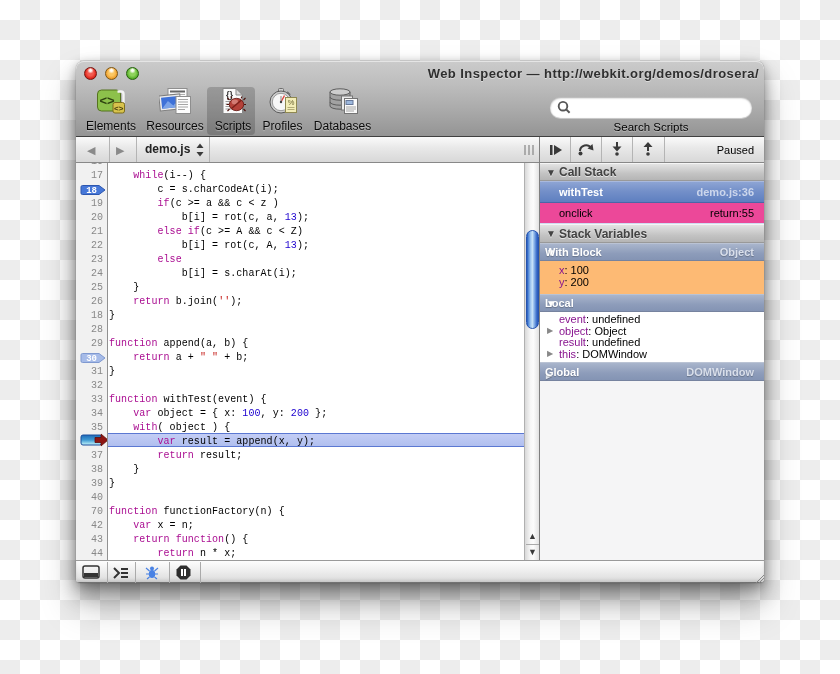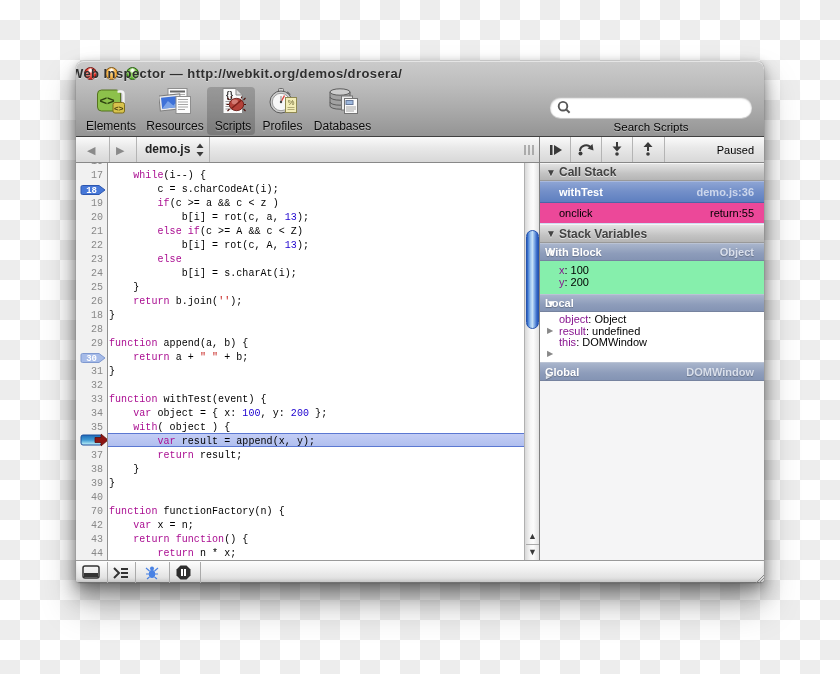--- a/index.html
+++ b/index.html
@@ -24,21 +24,21 @@
   background:linear-gradient(#cbcbcb 0, #bdbdbd 24px, #a9a9a9 50px, #949494 75px);
   border-bottom:1px solid #404040;
   border-radius:8px 8px 0 0;
   box-shadow: inset 0 1px 0 rgba(255,255,255,0.5);
 }
 .tl { position:absolute; top:6px; width:13px; height:13px; border-radius:50%; }
 #tl-r { left:8px;  background:radial-gradient(circle at 50% 22%, rgba(255,255,255,0.95) 0 9%, rgba(255,255,255,0) 32%), radial-gradient(circle at 50% 45%, #f35b50 0 35%, #e02a1e 65%, #8f0f08 100%); border:1px solid #751511;}
 #tl-y { left:29px; background:radial-gradient(circle at 50% 22%, rgba(255,255,255,0.95) 0 9%, rgba(255,255,255,0) 32%), radial-gradient(circle at 50% 45%, #fbc763 0 35%, #f0a332 65%, #a96a10 100%); border:1px solid #7d5614;}
 #tl-g { left:50px; background:radial-gradient(circle at 50% 22%, rgba(255,255,255,0.95) 0 9%, rgba(255,255,255,0) 32%), radial-gradient(circle at 50% 45%, #8ed35c 0 35%, #5cb32e 65%, #2f720f 100%); border:1px solid #27600e;}
 #title {
-  position:absolute; top:5px; left:0; width:100%; text-align:left;
+  position:absolute; top:5px; left:0; width:100%; text-align:right;
   font-size:13px; font-weight:bold; color:#2f2f2f; letter-spacing:0.42px; margin-left:-5px; text-shadow:0 1px 0 rgba(255,255,255,0.45);
 }
 
 .tbtn { position:absolute; top:27px; text-align:center; }
 .tbtn .lbl { font-size:12px; color:#0a0a0a; text-shadow:0 1px 1px rgba(255,255,255,0.4); margin-top:5px; }
 .ticon { margin:0 auto; display:block; }
 #sel-scripts {
   position:absolute; left:131px; top:26px; width:48px; height:48px;
   background:rgba(0,0,0,0.18); border-radius:4px;
 }
@@ -131,21 +131,21 @@
   border-top:1px solid #a9b9dd; border-bottom:1px solid #4a66a8;
   font-size:11px; font-weight:bold; color:#fff; line-height:20px;
 }
 #cs-onclick {
   position:relative; width:224px; height:21px; background:#ec4899;
   font-size:11px; color:#000; line-height:20px; border-bottom:1px solid #d0dcf0;
 }
 .prow { font-size:11px; position:relative; }
 .pname { color:#88158f; }
 .ptri { color:#888; position:absolute; left:7px; font-size:8px; }
-#scopewhite1 { padding:4px 15px 0 19px; height:33px; background:#86efac; }
+#scopewhite1 { padding:4px 15px 0 19px; height:33px; background:#fdba74; }
 #scopewhite2 { padding:2px 0 0 19px; height:50px; background:#fff; }
 .vline { line-height:11.5px; }
 
 #statusbar {
   position:absolute; left:0; top:499px; width:688px; height:23px;
   background:linear-gradient(#fdfdfd, #ececec 50%, #d9d9d9);
   border-top:1px solid #9a9a9a;
   box-shadow: inset 0 -1px 0 rgba(0,0,0,0.42), inset 0 -3px 3px rgba(0,0,0,0.10);
 }
 .ssep { position:absolute; top:1px; width:1px; height:21px; background:#aaa; }
@@ -375,20 +375,21 @@
       </div>
     <div id="scopewhite1" class="prow">
       <div class="vline"><span class="pname">x</span>: 100</div>
       <div class="vline"><span class="pname">y</span>: 200</div>
     </div>
     <div class="bhead">
         <span class="tri">▼</span>
         <span class="t">Local</span>
       </div>
     <div id="scopewhite2" class="prow">
+      <div class="vline"><span class="pname">event</span>: undefined</div>
       <div class="vline"><span class="ptri" style="top:13px">▶</span><span class="pname">object</span>: Object</div>
       <div class="vline"><span class="pname">result</span>: undefined</div>
       <div class="vline"><span class="ptri" style="top:36px">▶</span><span class="pname">this</span>: DOMWindow</div>
     </div>
     <div class="bhead" style="height:19px;line-height:18px">
         <span class="ptri" style="color:#dfe4ee;top:4px;left:6px">▶</span>
         <span class="t">Global</span>
         <span class="r">DOMWindow</span>
       </div>
   </div>

